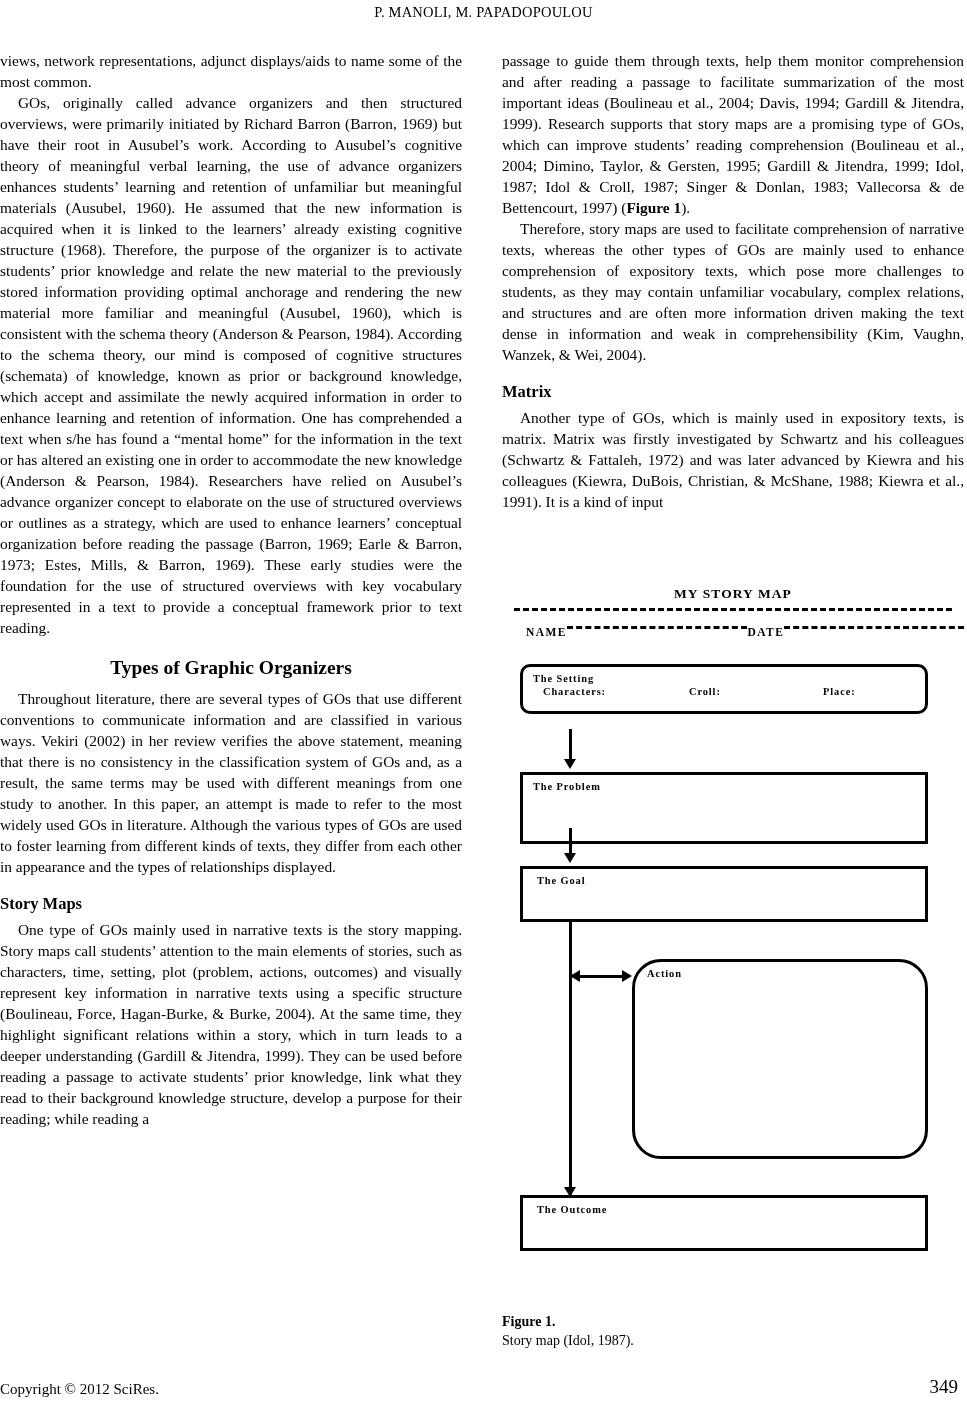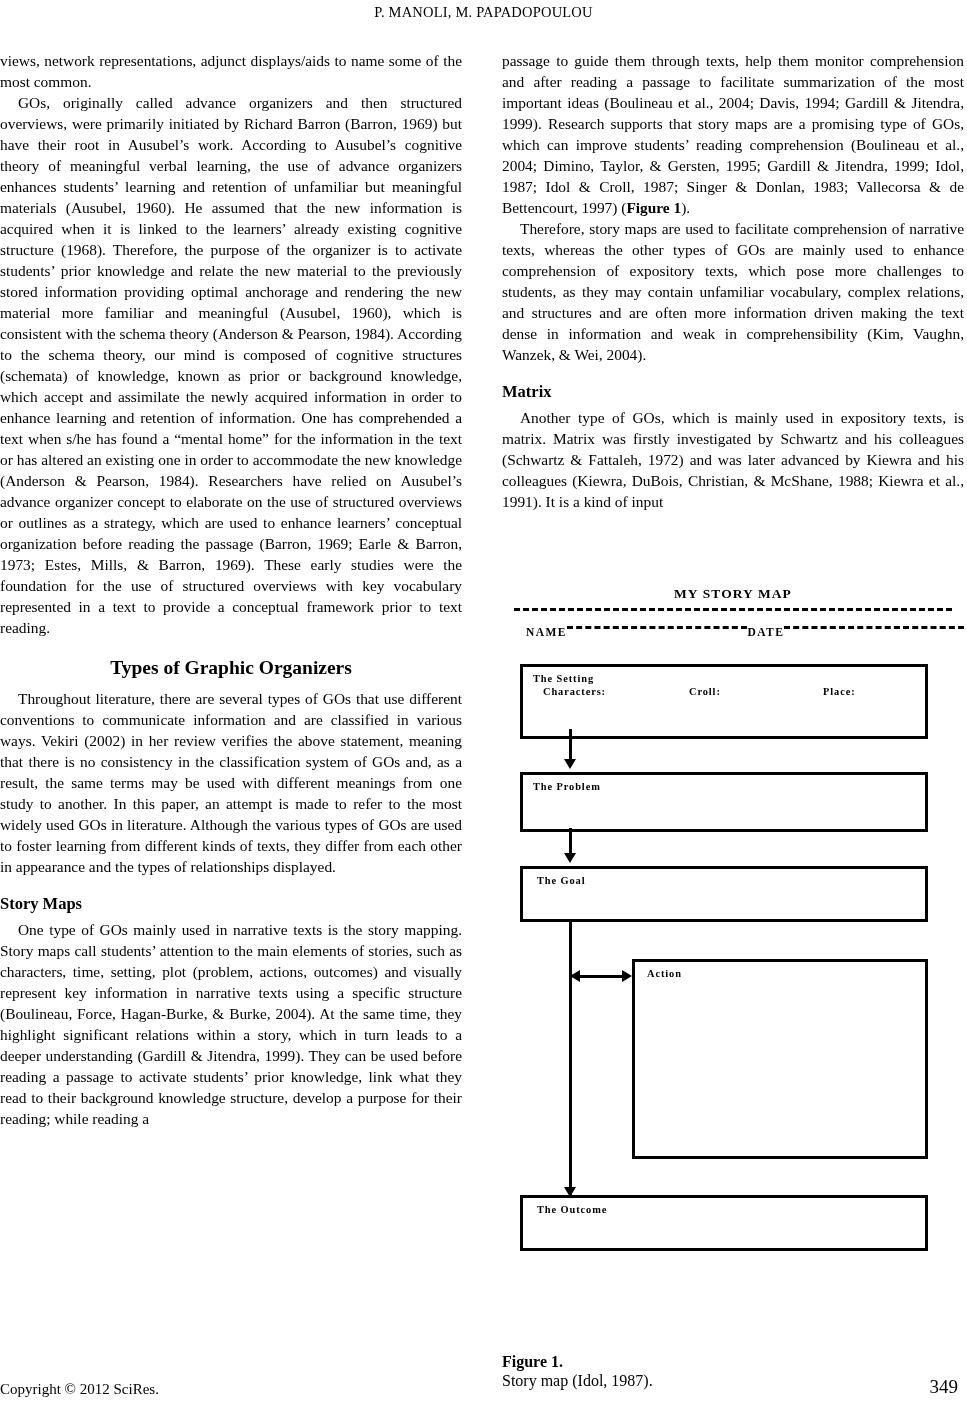--- a/index.html
+++ b/index.html
@@ -115,33 +115,33 @@
   }
   .dbox .dlabel {
     font-size: 10.4px;
     font-weight: bold;
     letter-spacing: 0.9px;
     font-family: "Liberation Serif", "DejaVu Serif", serif;
     position: absolute;
   }
 
   
-  #box-setting { left: 18px;  top: 0px;   width: 408px; height: 75px; }
+  #box-setting { left: 18px;  top: 0px;   width: 408px; height: 50px; border-radius: 10px; }
   #box-setting .lbl-setting    { left: 10px; top: 6px; }
   #box-setting .lbl-characters { left: 20px; top: 19px; text-align: right; }
   #box-setting .lbl-time       { left: 166px; top: 19px; }
   #box-setting .lbl-place      { left: 300px; top: 19px; }
 
-  #box-problem { left: 18px;  top: 108px; width: 408px; height: 60px; }
+  #box-problem { left: 18px;  top: 108px; width: 408px; height: 72px; }
   #box-problem .dlabel { left: 10px; top: 6px; }
 
   #box-goal    { left: 18px;  top: 202px; width: 408px; height: 56px; }
   #box-goal    .dlabel { left: 14px; top: 6px; }
 
-  #box-action  { left: 130px; top: 295px; width: 296px; height: 200px; }
+  #box-action  { left: 130px; top: 295px; width: 296px; height: 200px; border-radius: 29px; }
   #box-action  .dlabel { left: 12px; top: 6px; }
 
   #box-outcome { left: 18px;  top: 531px; width: 408px; height: 56px; }
   #box-outcome .dlabel { left: 14px; top: 6px; }
 
   
   .vline {
     position: absolute;
     width: 3px;
     background: #000;
@@ -183,23 +183,22 @@
   #conn-act-line { left: 75px; top: 311px; width: 50px; }
   #conn-act-lh   { left: 68px; top: 306px; }
   #conn-act-rh   { left: 120px; top: 306px; }
 
   
   .fig-caption {
     position: absolute;
     left: 502px;
     top: 1312px;
     width: 462px;
-    font-size: 16px;
+    font-size: 14px;
     line-height: 19px;
-    margin-top: 40px;
   }
   .fig-caption .cap-num { font-weight: bold; display: block; }
 
   
   .footer-left {
     position: absolute;
     left: 0px;
     bottom: 16px;
     font-size: 15.0px;
   }

